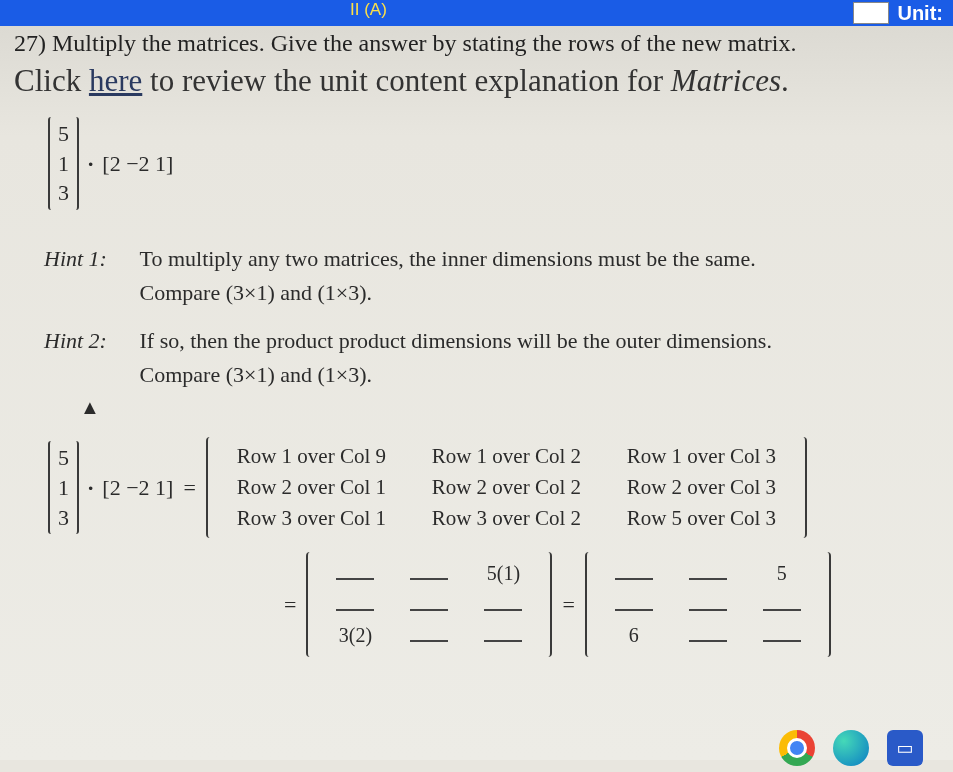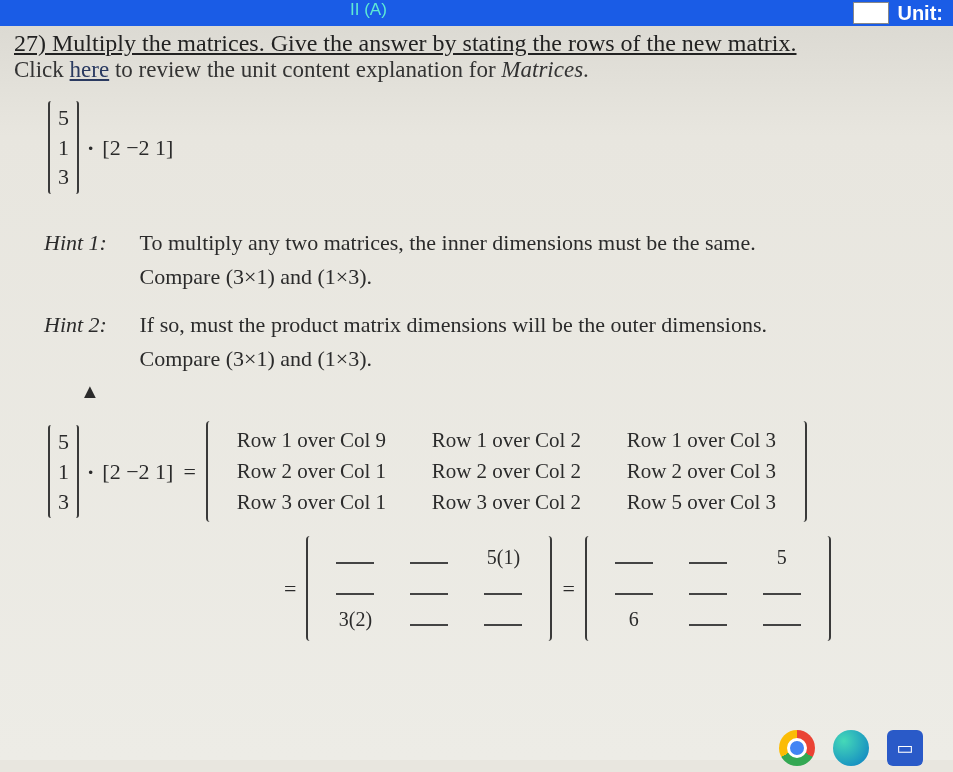--- a/index.html
+++ b/index.html
@@ -19,21 +19,21 @@
     display: flex;
     justify-content: flex-end;
     align-items: center;
     padding: 0 10px;
     font-family: Arial, sans-serif;
   }
   .header-partial {
     position: absolute;
     left: 350px;
     top: 0;
-    color: #5eead4;
+    color: #fde047;
     font-size: 17px;
     text-align: center;
   }
   .dropdown {
     background: white;
     border: 1px solid #888;
     width: 30px;
     height: 20px;
     margin-right: 8px;
     display: flex;
@@ -46,31 +46,30 @@
     font-weight: bold;
   }
   .content {
     padding: 4px 14px 10px 14px;
     color: #2b2b2b;
     background: linear-gradient(180deg, #dcdad3 0%, #e8e6df 15%, #edece6 100%);
     height: 720px;
     font-size: 22px;
   }
   .question-line {
-    margin-bottom: 0;
+    margin-bottom: 6px;
     font-size: 24px;
     color: #222;
-    text-decoration: underline;
   }
   .q-num {
     font-weight: normal;
   }
   .click-line {
     margin-bottom: 18px;
-    font-size: 23px;
+    font-size: 31px;
     color: #333;
   }
   .here-link {
     text-decoration: underline;
     color: #2a3a60;
   }
   .matrix-block {
     display: inline-flex;
     align-items: center;
     margin-left: 34px;
@@ -224,21 +223,21 @@
     <span class="hint-label">Hint 1:</span>
     <span class="hint-text">
       <span>To multiply any two matrices, the inner dimensions must be the same.</span><br>
       <span>Compare (3×1) and (1×3).</span>
     </span>
   </div>
 
   <div class="hint-block">
     <span class="hint-label">Hint 2:</span>
     <span class="hint-text">
-      <span>If so, must the product matrix dimensions will be the outer dimensions.</span><br>
+      <span>If so, then the product product dimensions will be the outer dimensions.</span><br>
       <span>Compare (3×1) and (1×3).</span>
     </span>
     <div class="cursor-icon">▲</div>
   </div>
 
   <div class="expansion-line">
     <span class="col-vec">
       <span>5</span>
       <span>1</span>
       <span>3</span>

